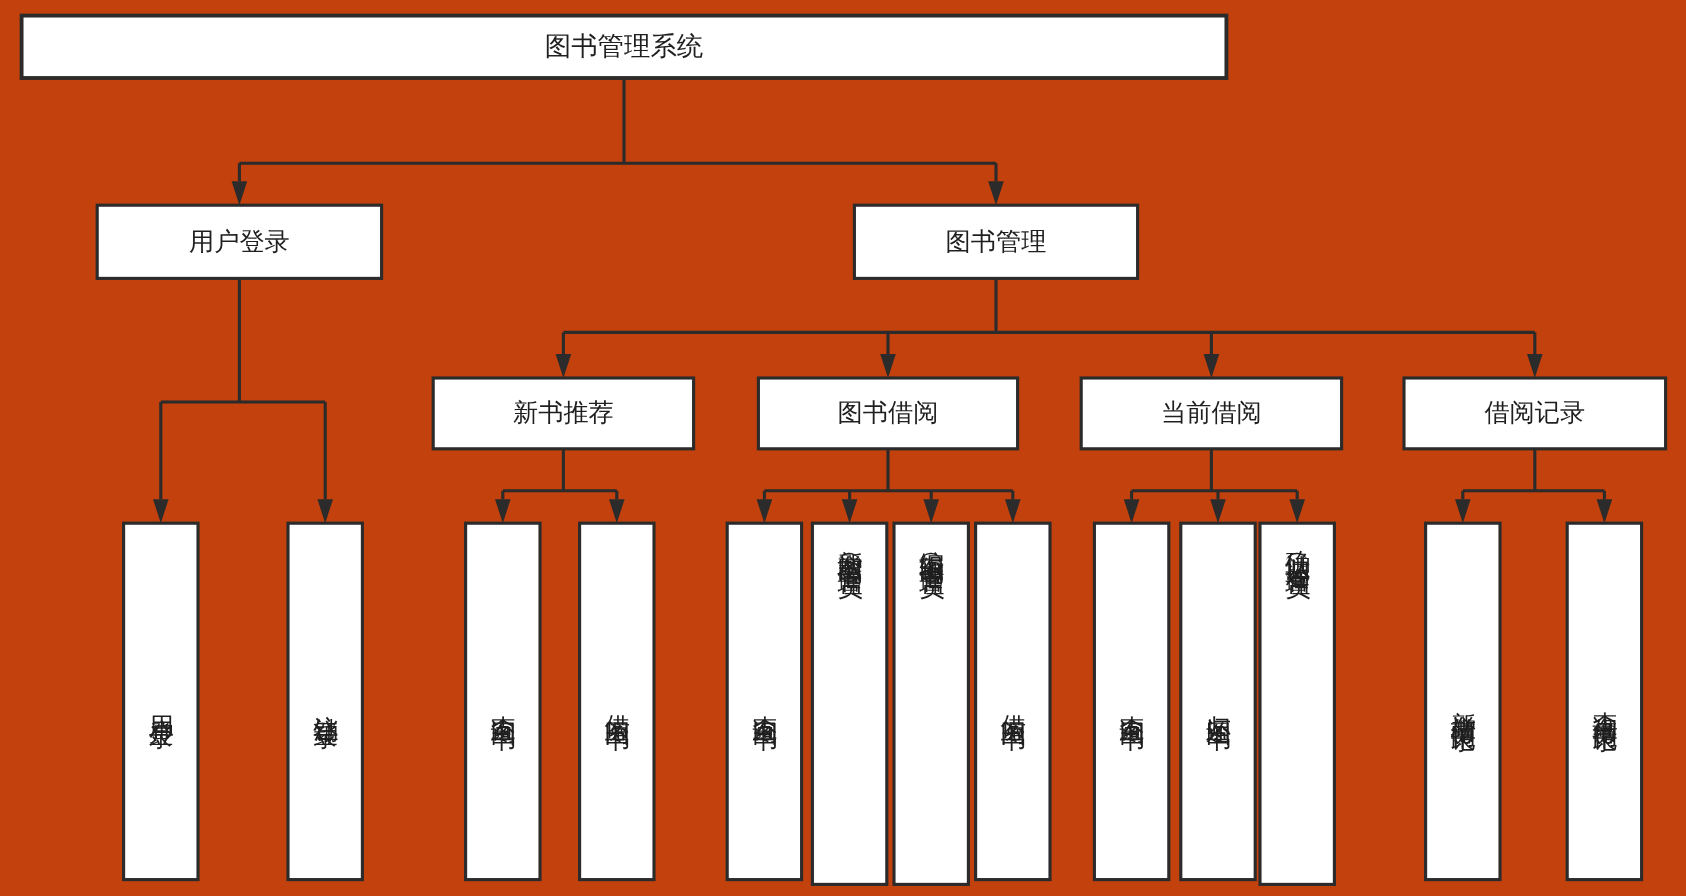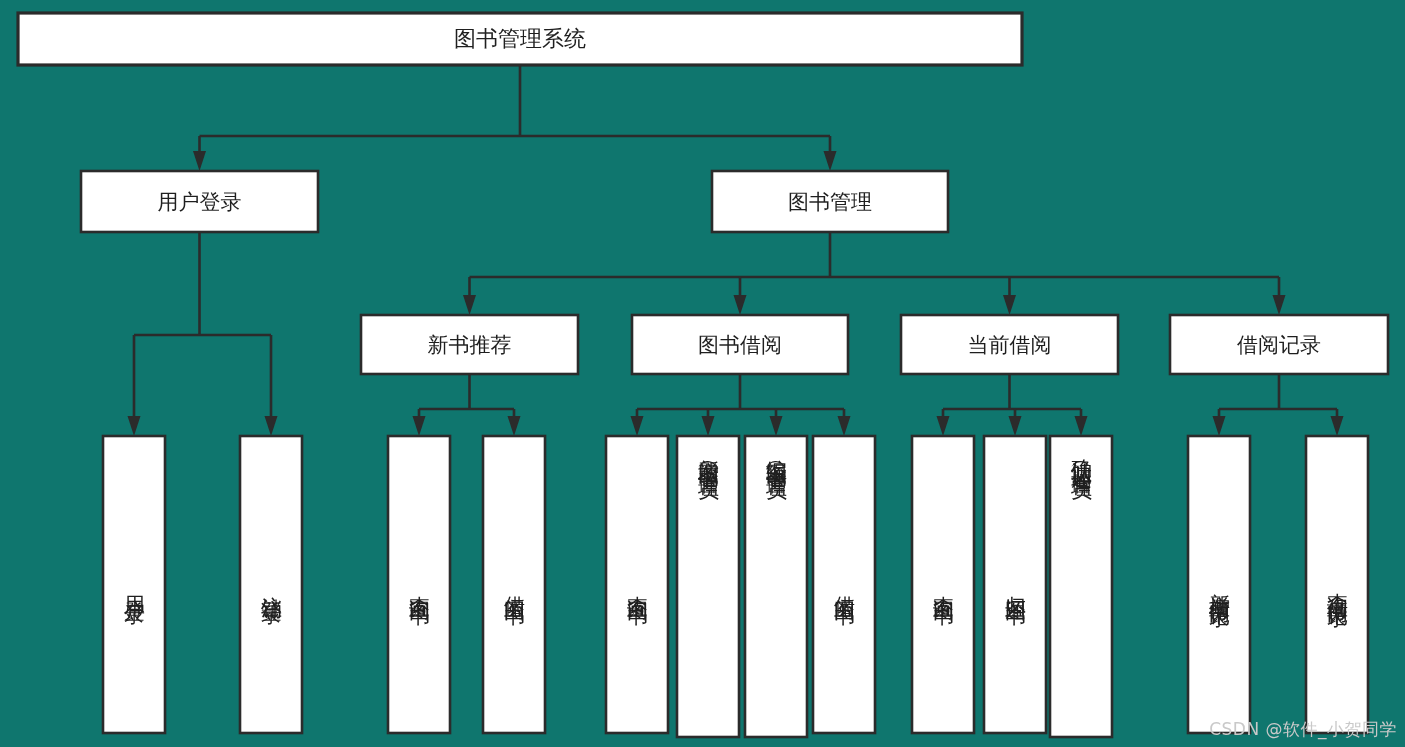--- a/index.html
+++ b/index.html
@@ -2,21 +2,21 @@
 <html><head>
 <meta charset="utf-8">
 <title>图书管理系统 功能结构图</title>
 <style>
   html,body{margin:0;padding:0;background:#ffffff;}
   body{
     width:1405px;height:747px;overflow:hidden;
     font-family:"DejaVu Sans","Liberation Sans",sans-serif;
     color:#1f1f1f;
   }
-  #diagram-root{position:relative;width:1405px;height:747px;background:#0f766e;}
+  #diagram-root{position:relative;width:1405px;height:747px;background:#c2410c;}
   svg.diagram-canvas{position:absolute;left:0;top:0;width:1405px;height:747px;}
 
   .node-box{fill:#ffffff;stroke:#2b2b2b;stroke-width:2.6;}
   .node-box-title{stroke-width:3.2;}
   .leaf-box{fill:#ffffff;stroke:#2b2b2b;stroke-width:2.6;}
   .connector{stroke:#2b2b2b;stroke-width:2.6;fill:none;stroke-linecap:butt;}
   .arrow-head{fill:#2b2b2b;stroke:none;}
 
   .node-label{
     font-family:"DejaVu Sans","Liberation Sans",sans-serif;
@@ -200,14 +200,13 @@
           <span class="vtext">新增借阅记录</span>
         </div>
       </div>
       <div class="leaf-html" style="left: 1306px; top: 436px; width: 62px; height: 297px;">
         <div class="leaf-label-cell" style="align-items: center; padding-top: 0px;">
           <span class="vtext">查询借阅记录</span>
         </div>
       </div>
     </div>
 
-  <div class="watermark">CSDN @软件_小贺同学</div>
 </div>
 
 </body></html>

